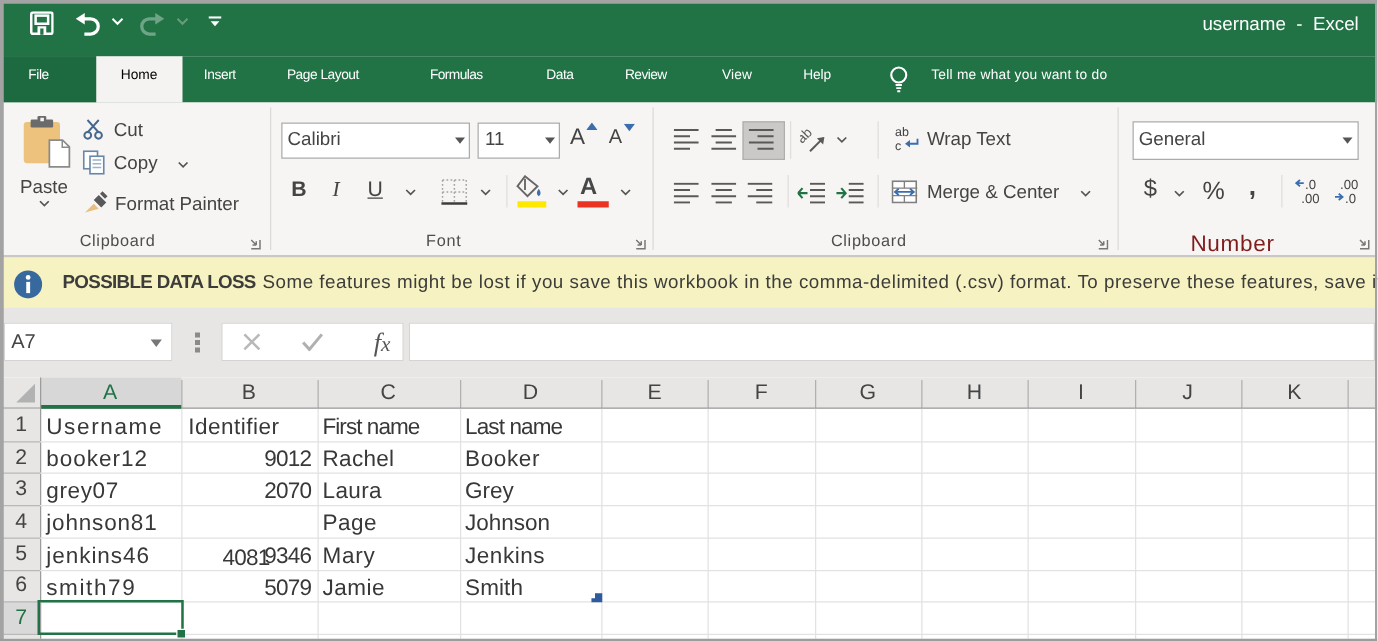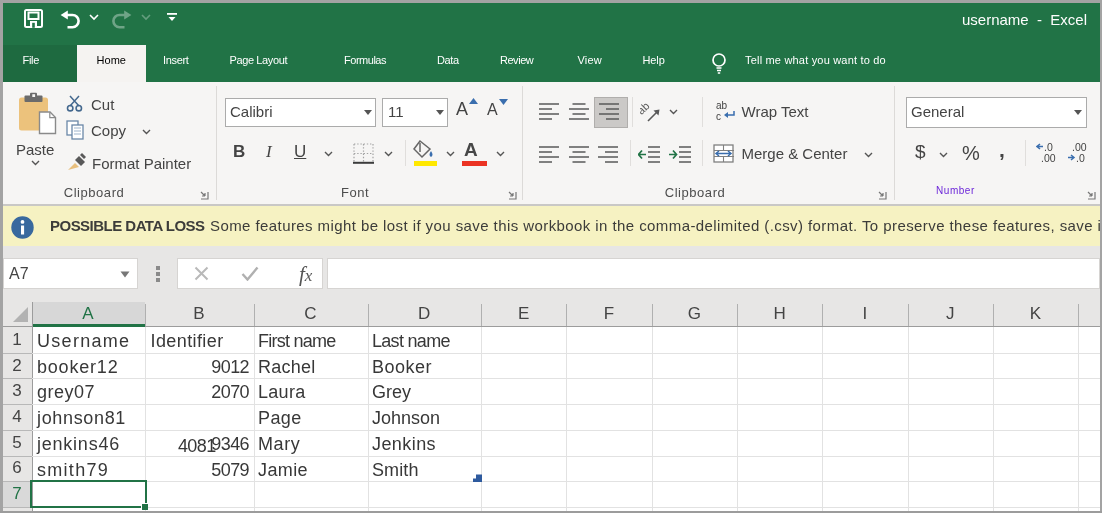--- a/index.html
+++ b/index.html
@@ -254,21 +254,21 @@
     <text x="8" y="9" font-size="10.5" fill="#444" font-family="Liberation Sans">.0</text>
     <text x="5" y="20" font-size="10.5" fill="#444" font-family="Liberation Sans">.00</text>
     <path d="M7 4.5 H1.5 M4 2 L1 4.5 L4 7" stroke="#3a6eae" stroke-width="1.5" fill="none"></path>
   </svg>
 
   <svg class="t" style="left:1067px;top:142px;" width="23" height="22" viewBox="0 0 23 22">
     <text x="5" y="9" font-size="10.5" fill="#444" font-family="Liberation Sans">.00</text>
     <text x="9" y="20" font-size="10.5" fill="#444" font-family="Liberation Sans">.0</text>
     <path d="M1 15.5 H6.5 M4 13 L7 15.5 L4 18" stroke="#3a6eae" stroke-width="1.5" fill="none"></path>
   </svg>
-  <div class="t" style="left:936px;top:185px;width:100px;text-align:left;font-size:10px;color:#6d28d9;letter-spacing:0.55px;">Number</div>
+  <div class="t" style="left:936px;top:185px;width:100px;text-align:center;font-size:18px;color:#7f1d1d;letter-spacing:0.55px;">Number</div>
   <svg class="t" style="left:1086px;top:190px;" width="10" height="10" viewBox="0 0 10 10">
     <path d="M9 2 V9 H2" fill="none" stroke="#777" stroke-width="1.2"></path>
     <path d="M2 2 L6 6 M6 6 V3 M6 6 H3" stroke="#777" stroke-width="1.2" fill="none"></path>
   </svg>
 
   <div class="t" style="left:0;top:204px;width:1102px;height:2px;background:#c9c8c6;"></div>
 
   <div class="t" style="left:0;top:206px;width:1102px;height:40px;background:#f6f2c2;">
     <svg class="t" style="left:11px;top:9.5px;" width="23" height="23" viewBox="0 0 23 23">
       <circle cx="11.5" cy="11.5" r="11.2" fill="#38699e"></circle>

